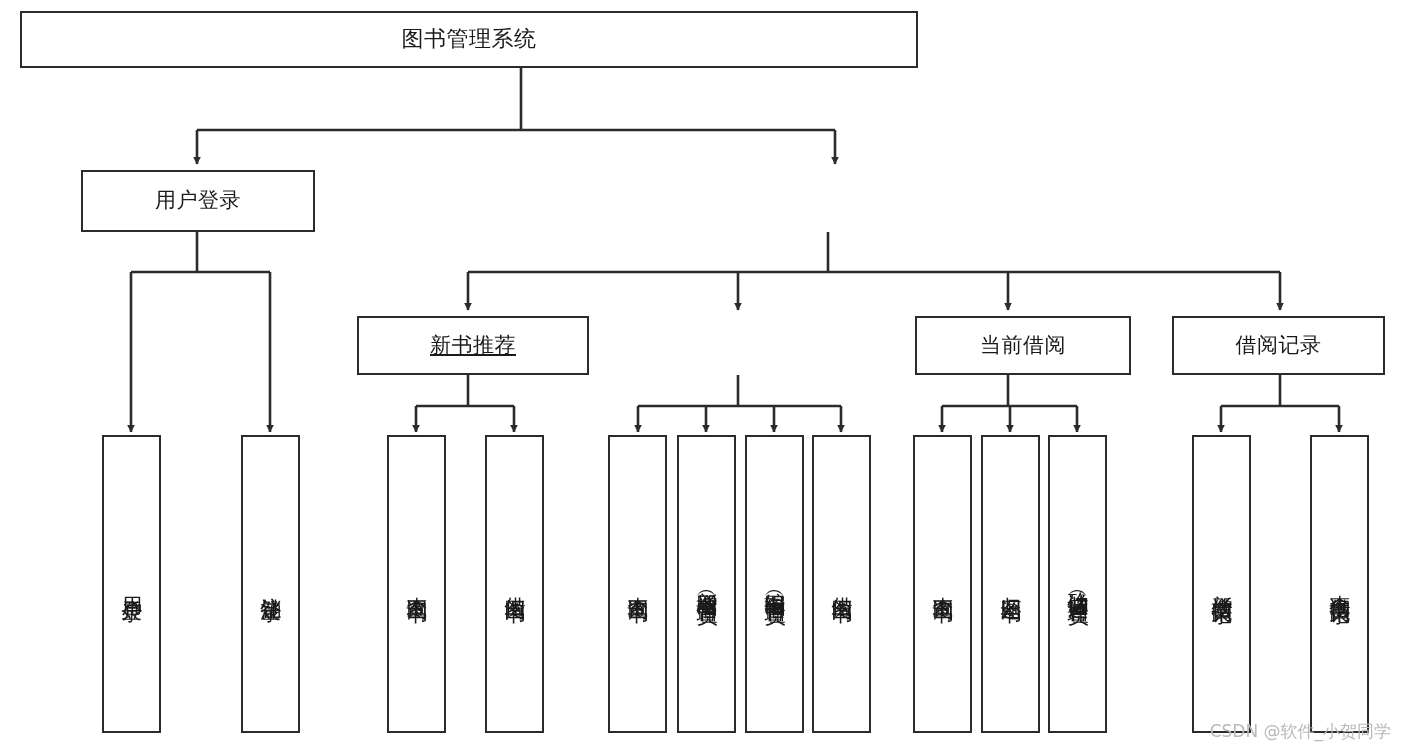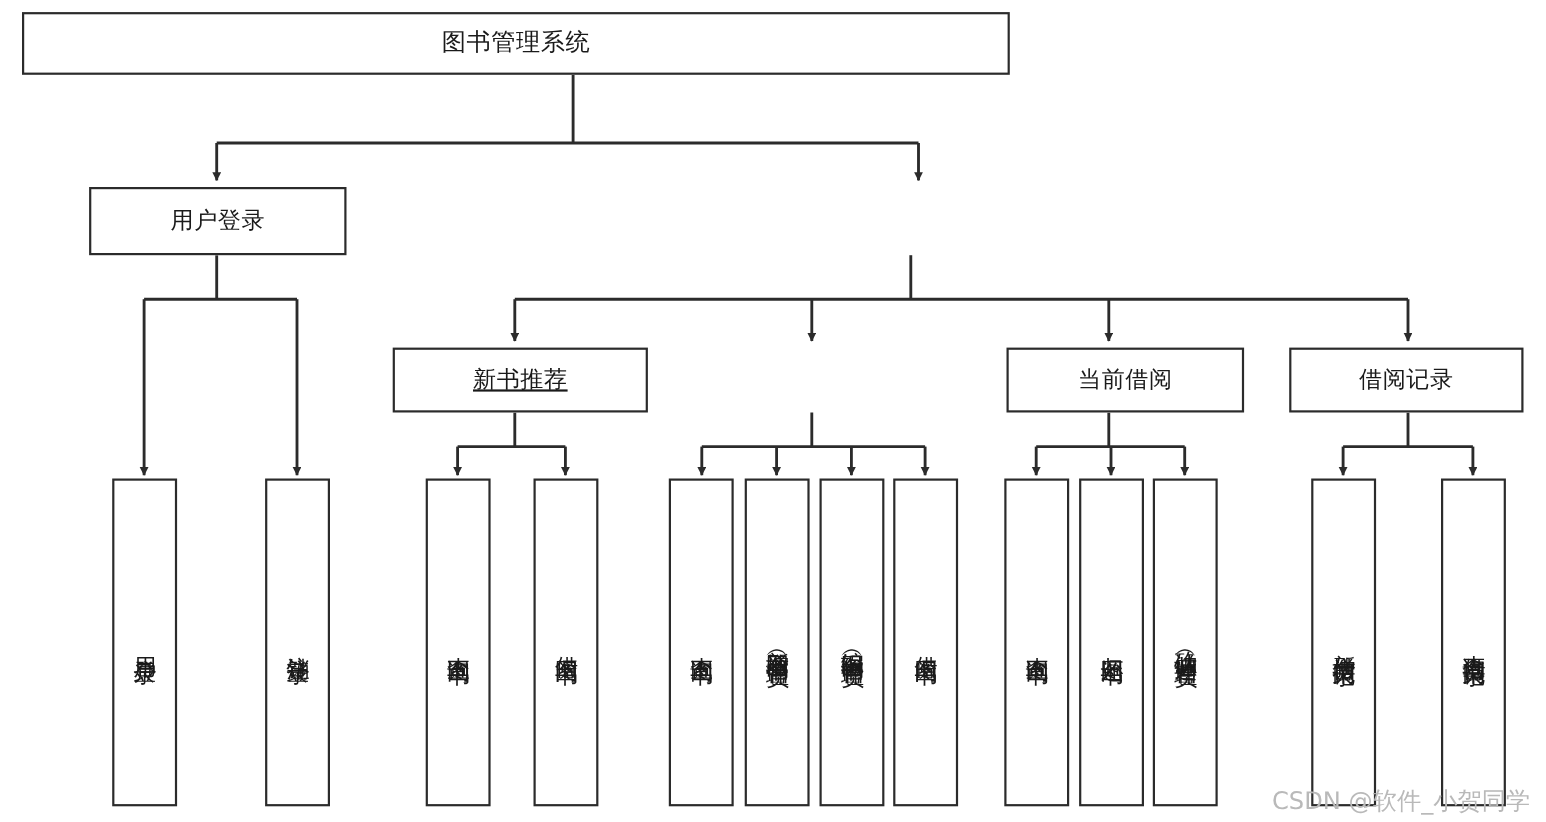--- a/index.html
+++ b/index.html
@@ -63,21 +63,21 @@
     width: 1405px;
     height: 747px;
     z-index: 1;
     pointer-events: none;
   }
   
   #watermark {
     position: absolute;
     right: 14px;
     bottom: 4px;
-    font-size: 22px;
+    font-size: 17px;
     color: #b9b9b9;
     z-index: 9;
     white-space: nowrap;
     font-family: "DejaVu Sans", "Liberation Sans", sans-serif;
   }
 </style>
 </head>
 <body>
 
 <div id="canvas">

